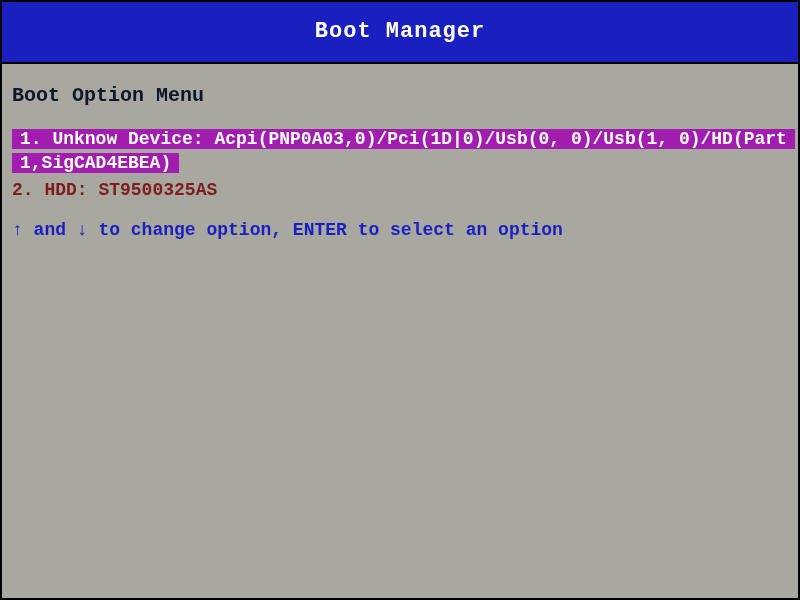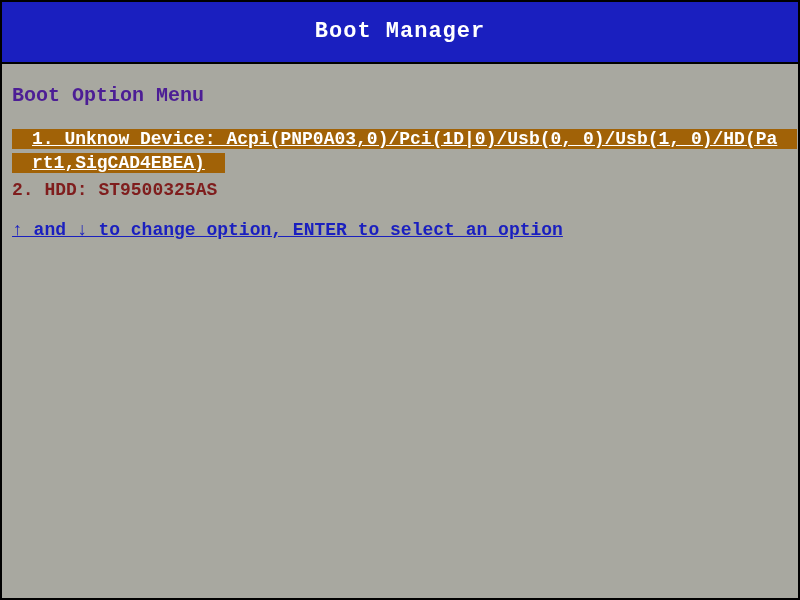--- a/index.html
+++ b/index.html
@@ -27,48 +27,46 @@
     line-height: 60px;
     text-align: center;
     font-size: 22px;
     letter-spacing: 1px;
     border-bottom: 2px solid #000;
   }
   .content {
     padding: 20px 10px 10px 10px;
   }
   .menu-title {
-    color: #4c1d95;
+    color: #0f172a;
     margin-bottom: 20px;
     font-size: 20px;
   }
   .option {
     color: #7f1d1d;
     white-space: pre-wrap;
     word-break: break-all;
     line-height: 1.35;
     margin: 0;
   }
   .option.selected {
-    background: #a16207;
+    background: #a21caf;
     color: #fff;
     display: inline;
     box-decoration-break: clone;
     -webkit-box-decoration-break: clone;
-    padding: 0 20px;
-    text-decoration: underline;
+    padding: 0 8px;
   }
   .option-wrap {
     margin: 0 0 2px 0;
   }
   .hint {
     color: #1a1fbf;
     margin-top: 18px;
     font-size: 18px;
-    text-decoration: underline;
   }
 </style>
 </head>
 <body>
 
 <div class="screen">
   <div class="titlebar">
     <span>Boot Manager</span>
   </div>
   <div class="content">

